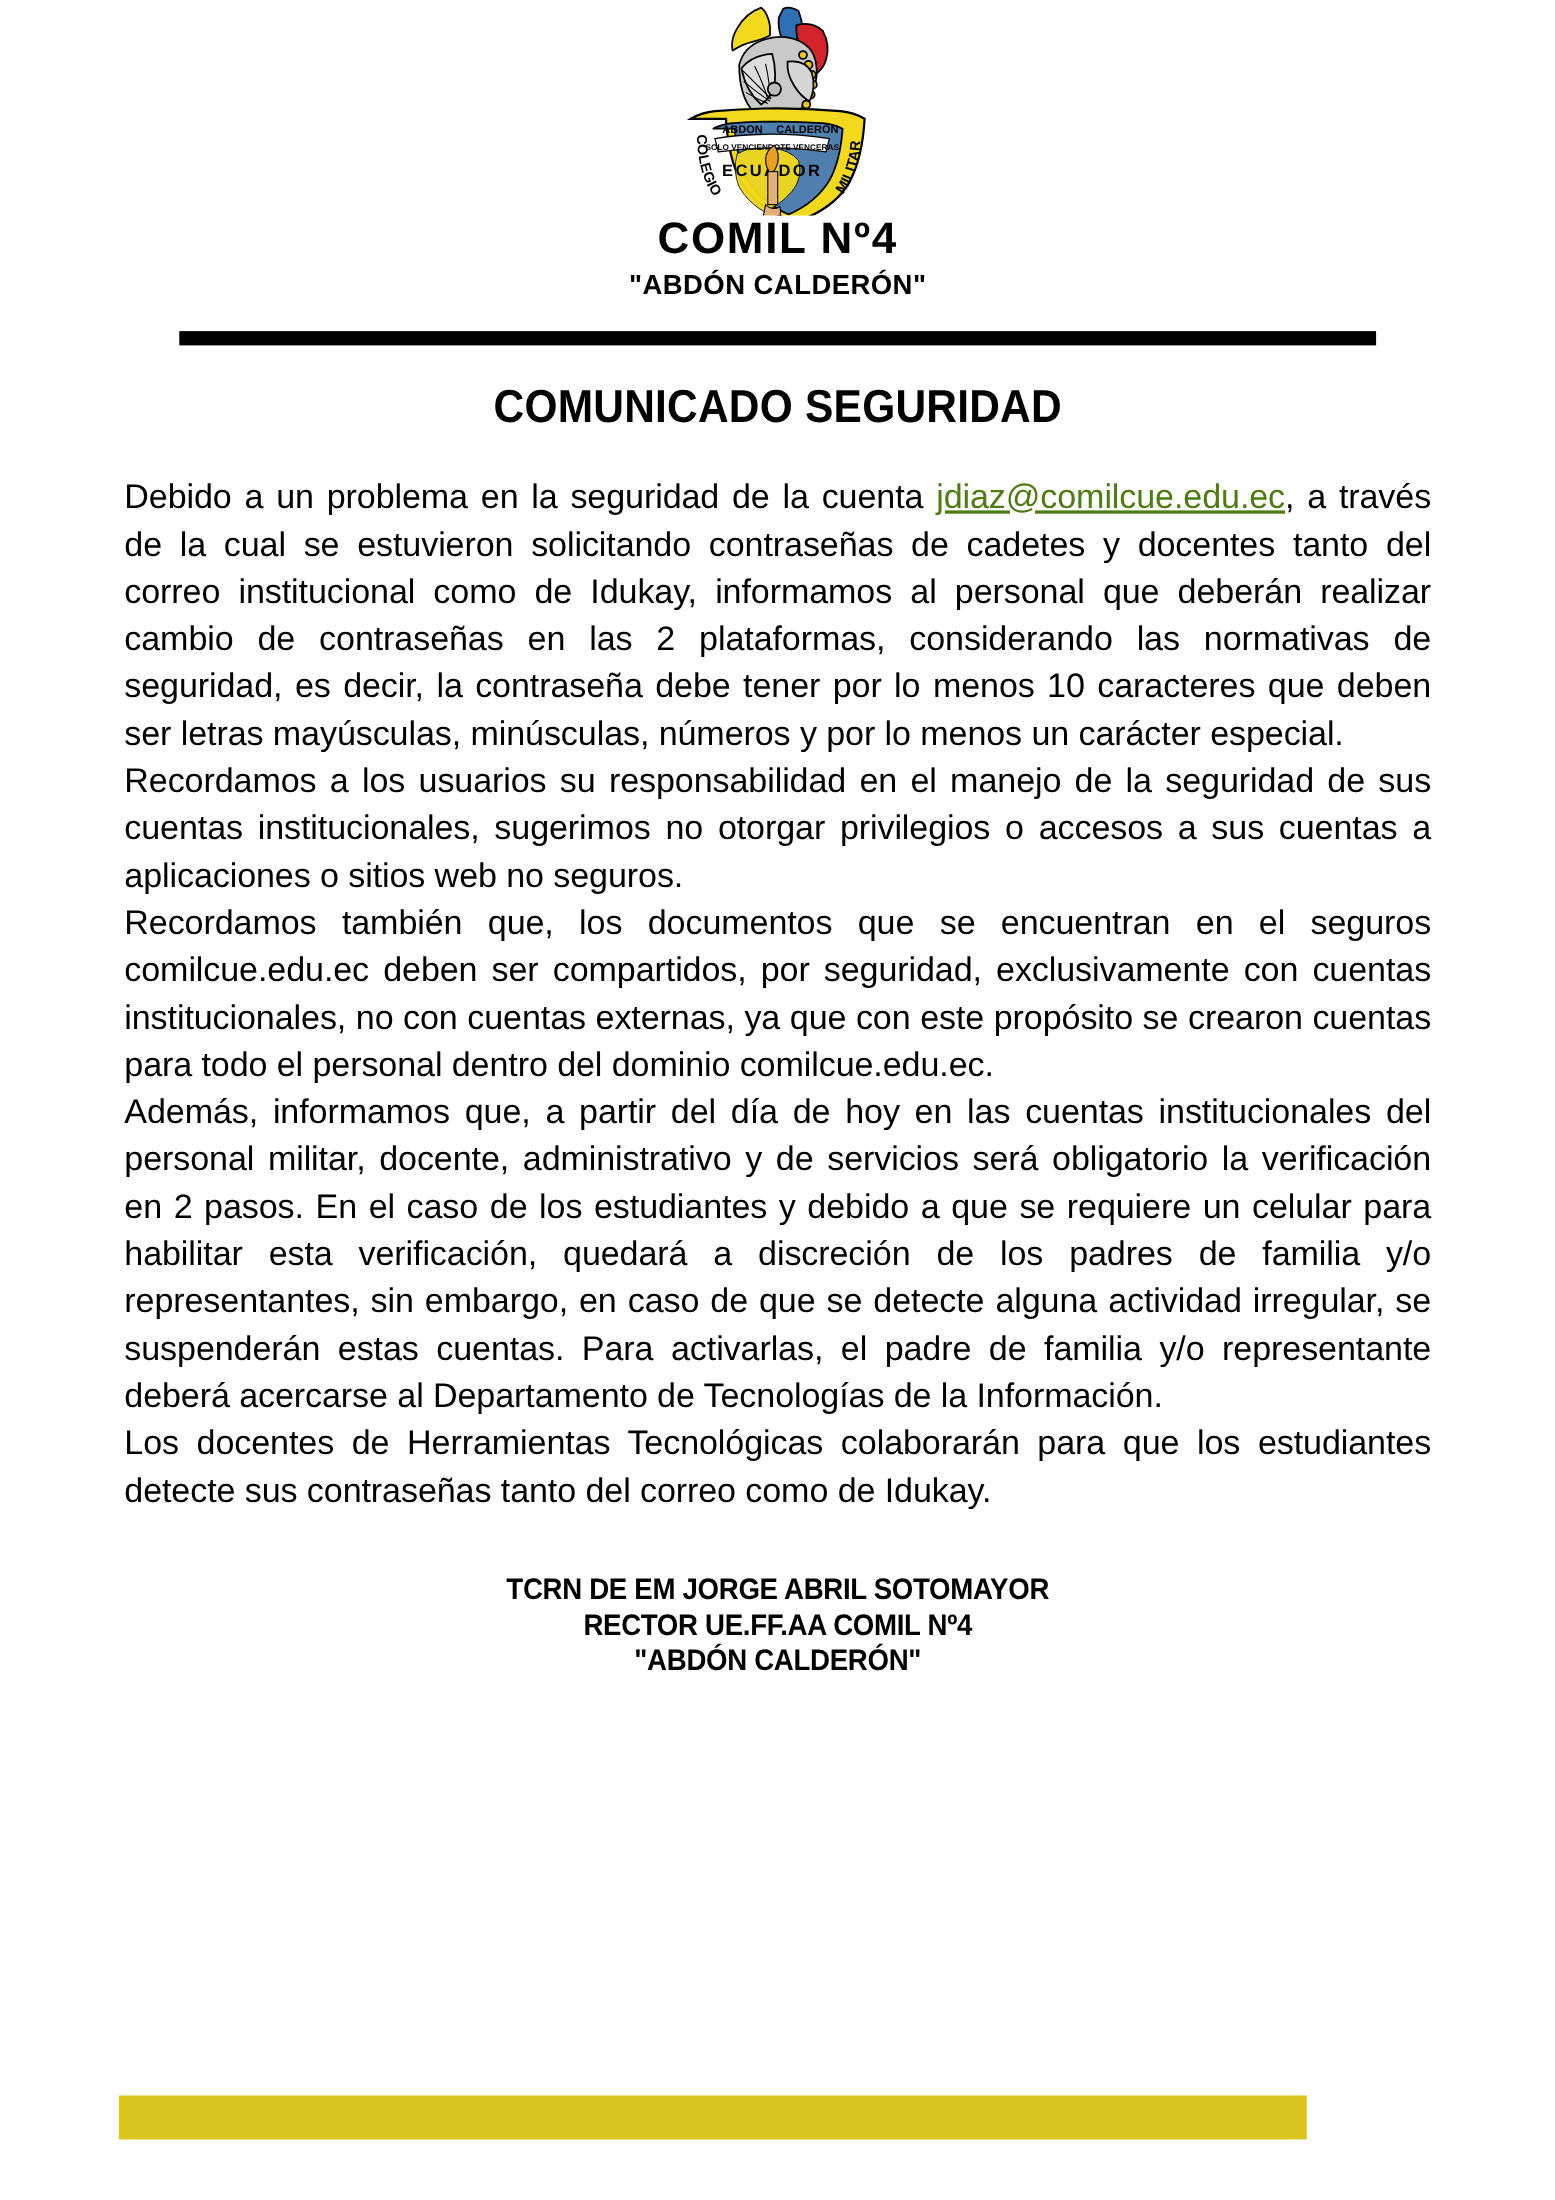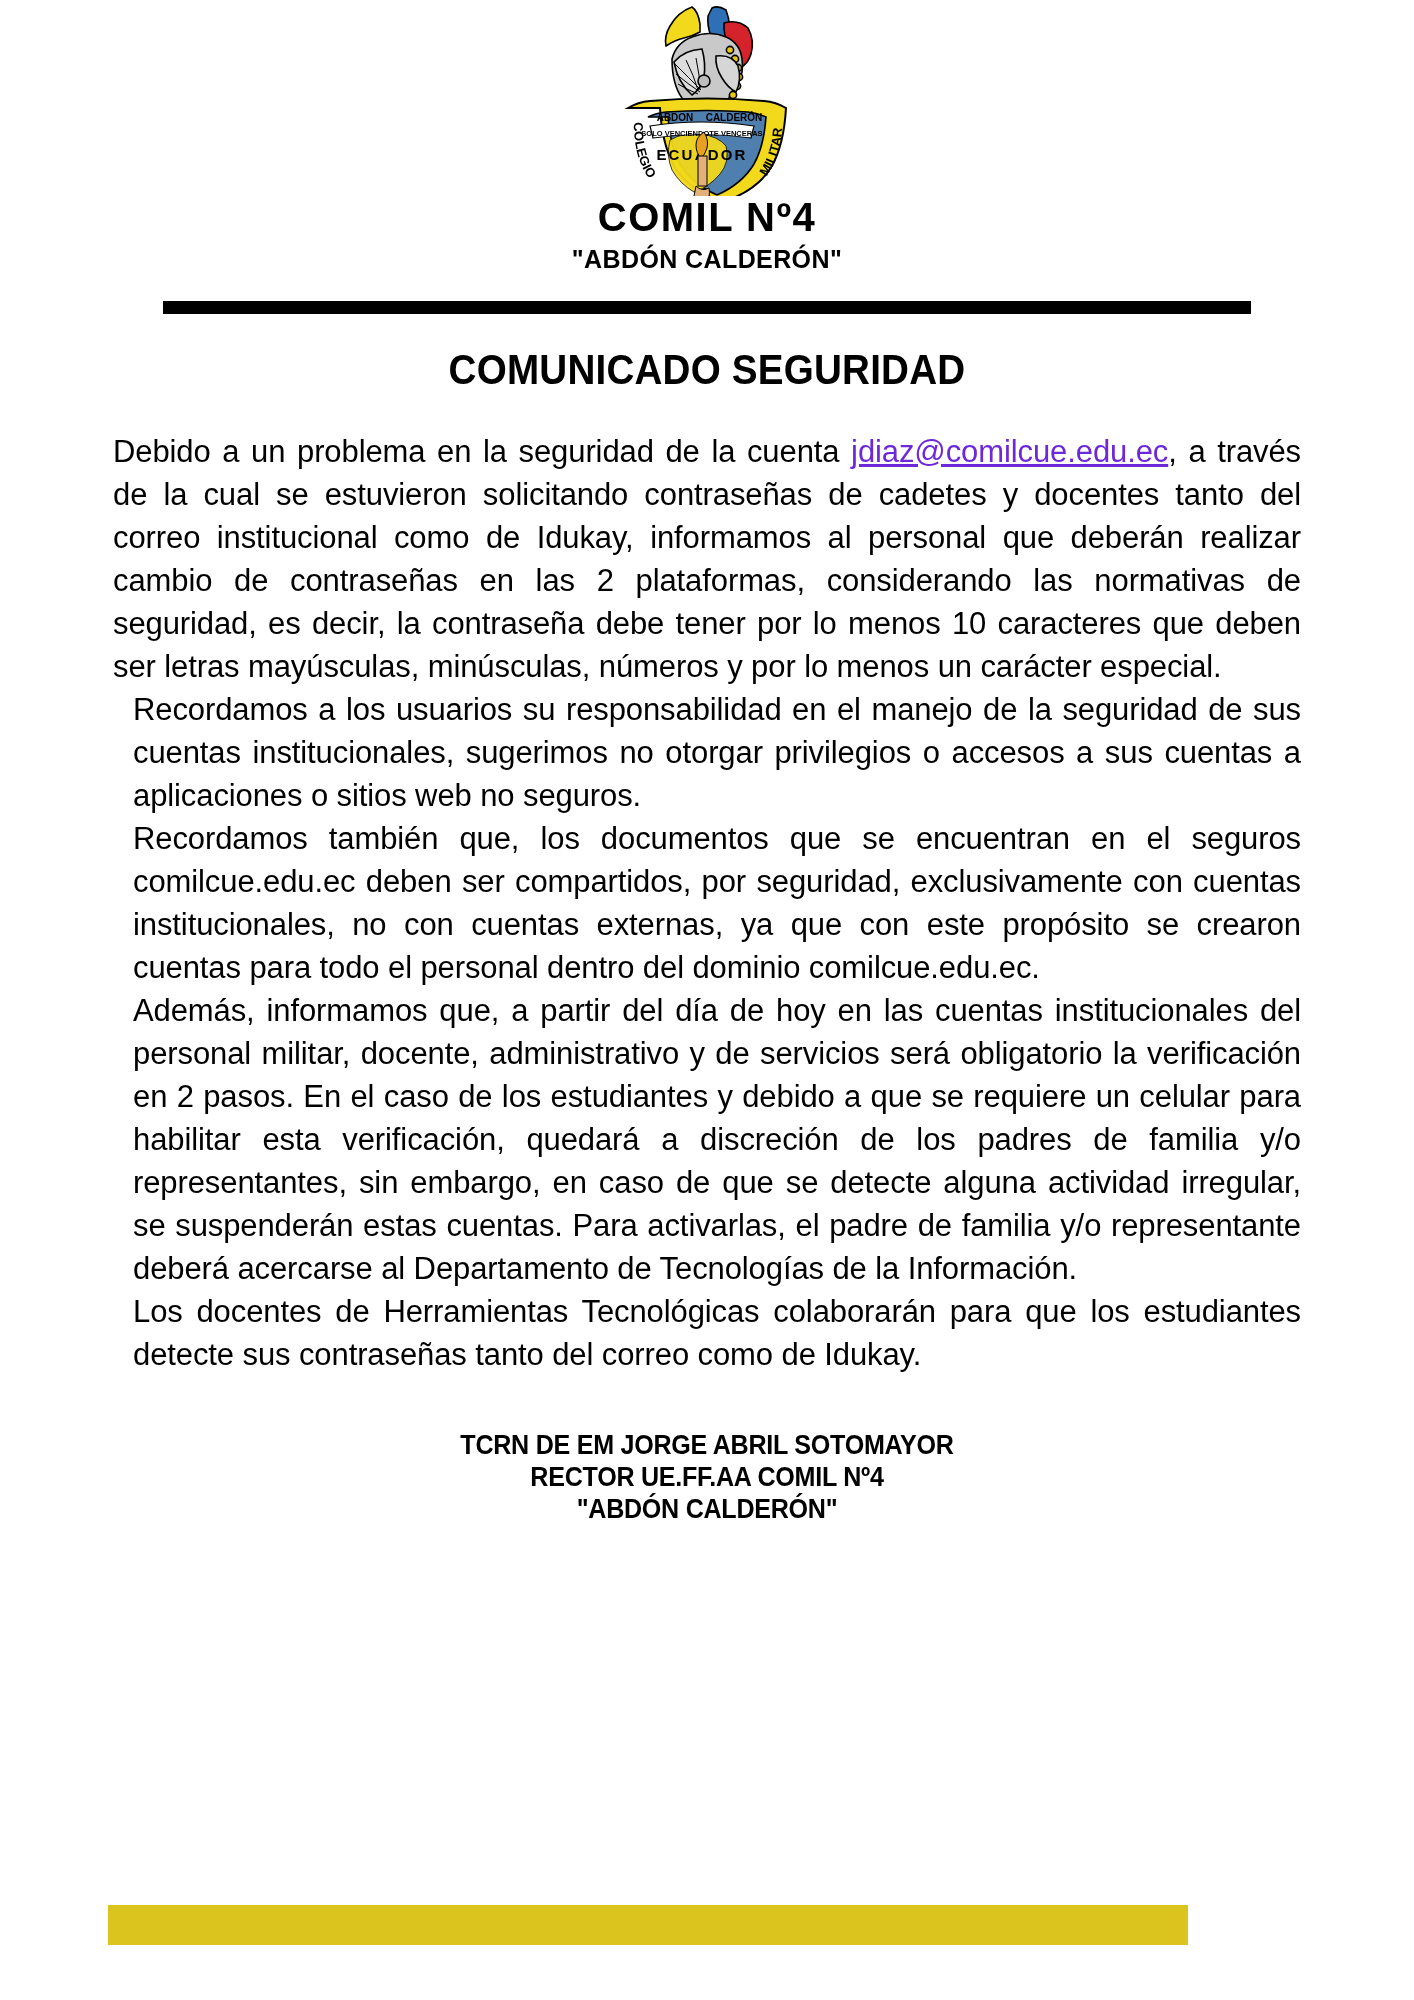--- a/index.html
+++ b/index.html
@@ -87,25 +87,25 @@
     font-family: "Liberation Sans Narrow", "Liberation Sans", "DejaVu Sans", sans-serif;
     font-size: 31px;
     line-height: 43px;
     text-align: justify;
     text-justify: inter-word;
     margin: 0 0 0 0;
     padding: 0;
     letter-spacing: -0.1px;
     transform-origin: left top;
   }
-  .para + .para { margin-top: 0; margin-left: 20px; }
+  .para + .para { margin-top: 0; }
   .para:last-child { text-align: justify; }
   .email-link {
     text-decoration: underline;
-    color: #6d28d9;
+    color: #4d7c0f;
   }
 
   
   .signature {
     margin-top: 53px;
     text-align: center;
   }
   .sig-line {
     font-family: "Liberation Sans Narrow", "Liberation Sans", "DejaVu Sans", sans-serif;
     font-weight: bold;

